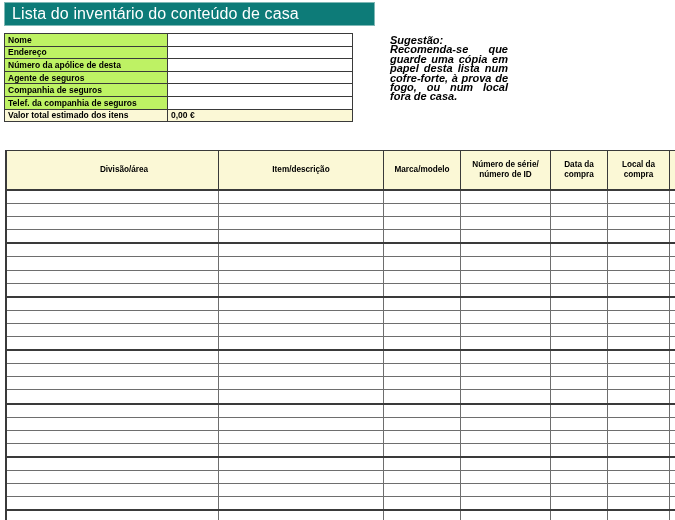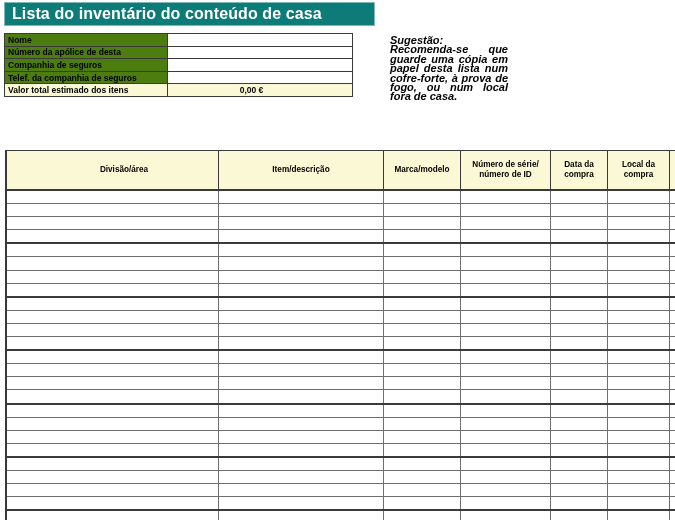--- a/index.html
+++ b/index.html
@@ -24,21 +24,21 @@
     height: 24px;
     background: #0d7b78;
     border: 1px solid #7fb8b6;
     box-sizing: border-box;
     display: flex;
     align-items: center;
   }
   #title-bar .title-text {
     color: #ffffff;
     font-size: 16px;
-    font-weight: bold;
+    font-weight: normal;
     letter-spacing: 0.1px;
     padding-left: 7px;
     white-space: nowrap;
   }
 
   
   #info-form {
     position: absolute;
     left: 4px;
     top: 33px;
@@ -53,32 +53,32 @@
     font-weight: bold;
     color: #000000;
     padding: 0 0 0 3px;
     line-height: 10px;
     height: 11.6px;
     overflow: hidden;
     white-space: nowrap;
   }
   #info-form td.lbl {
     width: 159px;
-    background: #4d7c0f;
+    background: #bef264;
   }
   #info-form td.val {
     width: 181px;
     background: #ffffff;
   }
   #info-form tr.total-row td.lbl,
   #info-form tr.total-row td.val {
     background: #fbf8d6;
   }
   #info-form tr.total-row td.val {
-    text-align: center;
+    text-align: left;
     padding-right: 20px;
     font-weight: bold;
   }
 
   
   #suggestion-note {
     position: absolute;
     left: 390px;
     top: 36px;
     width: 118px;
@@ -140,21 +140,29 @@
   <span class="title-text">Lista do inventário do conteúdo de casa</span>
 </div>
 
 <table id="info-form">
   <tbody>
       <tr>
         <td class="lbl">Nome</td>
         <td class="val"></td>
       </tr>
       <tr>
+        <td class="lbl">Endereço</td>
+        <td class="val"></td>
+      </tr>
+      <tr>
         <td class="lbl">Número da apólice de desta</td>
+        <td class="val"></td>
+      </tr>
+      <tr>
+        <td class="lbl">Agente de seguros</td>
         <td class="val"></td>
       </tr>
       <tr>
         <td class="lbl">Companhia de seguros</td>
         <td class="val"></td>
       </tr>
       <tr>
         <td class="lbl">Telef. da companhia de seguros</td>
         <td class="val"></td>
       </tr>

